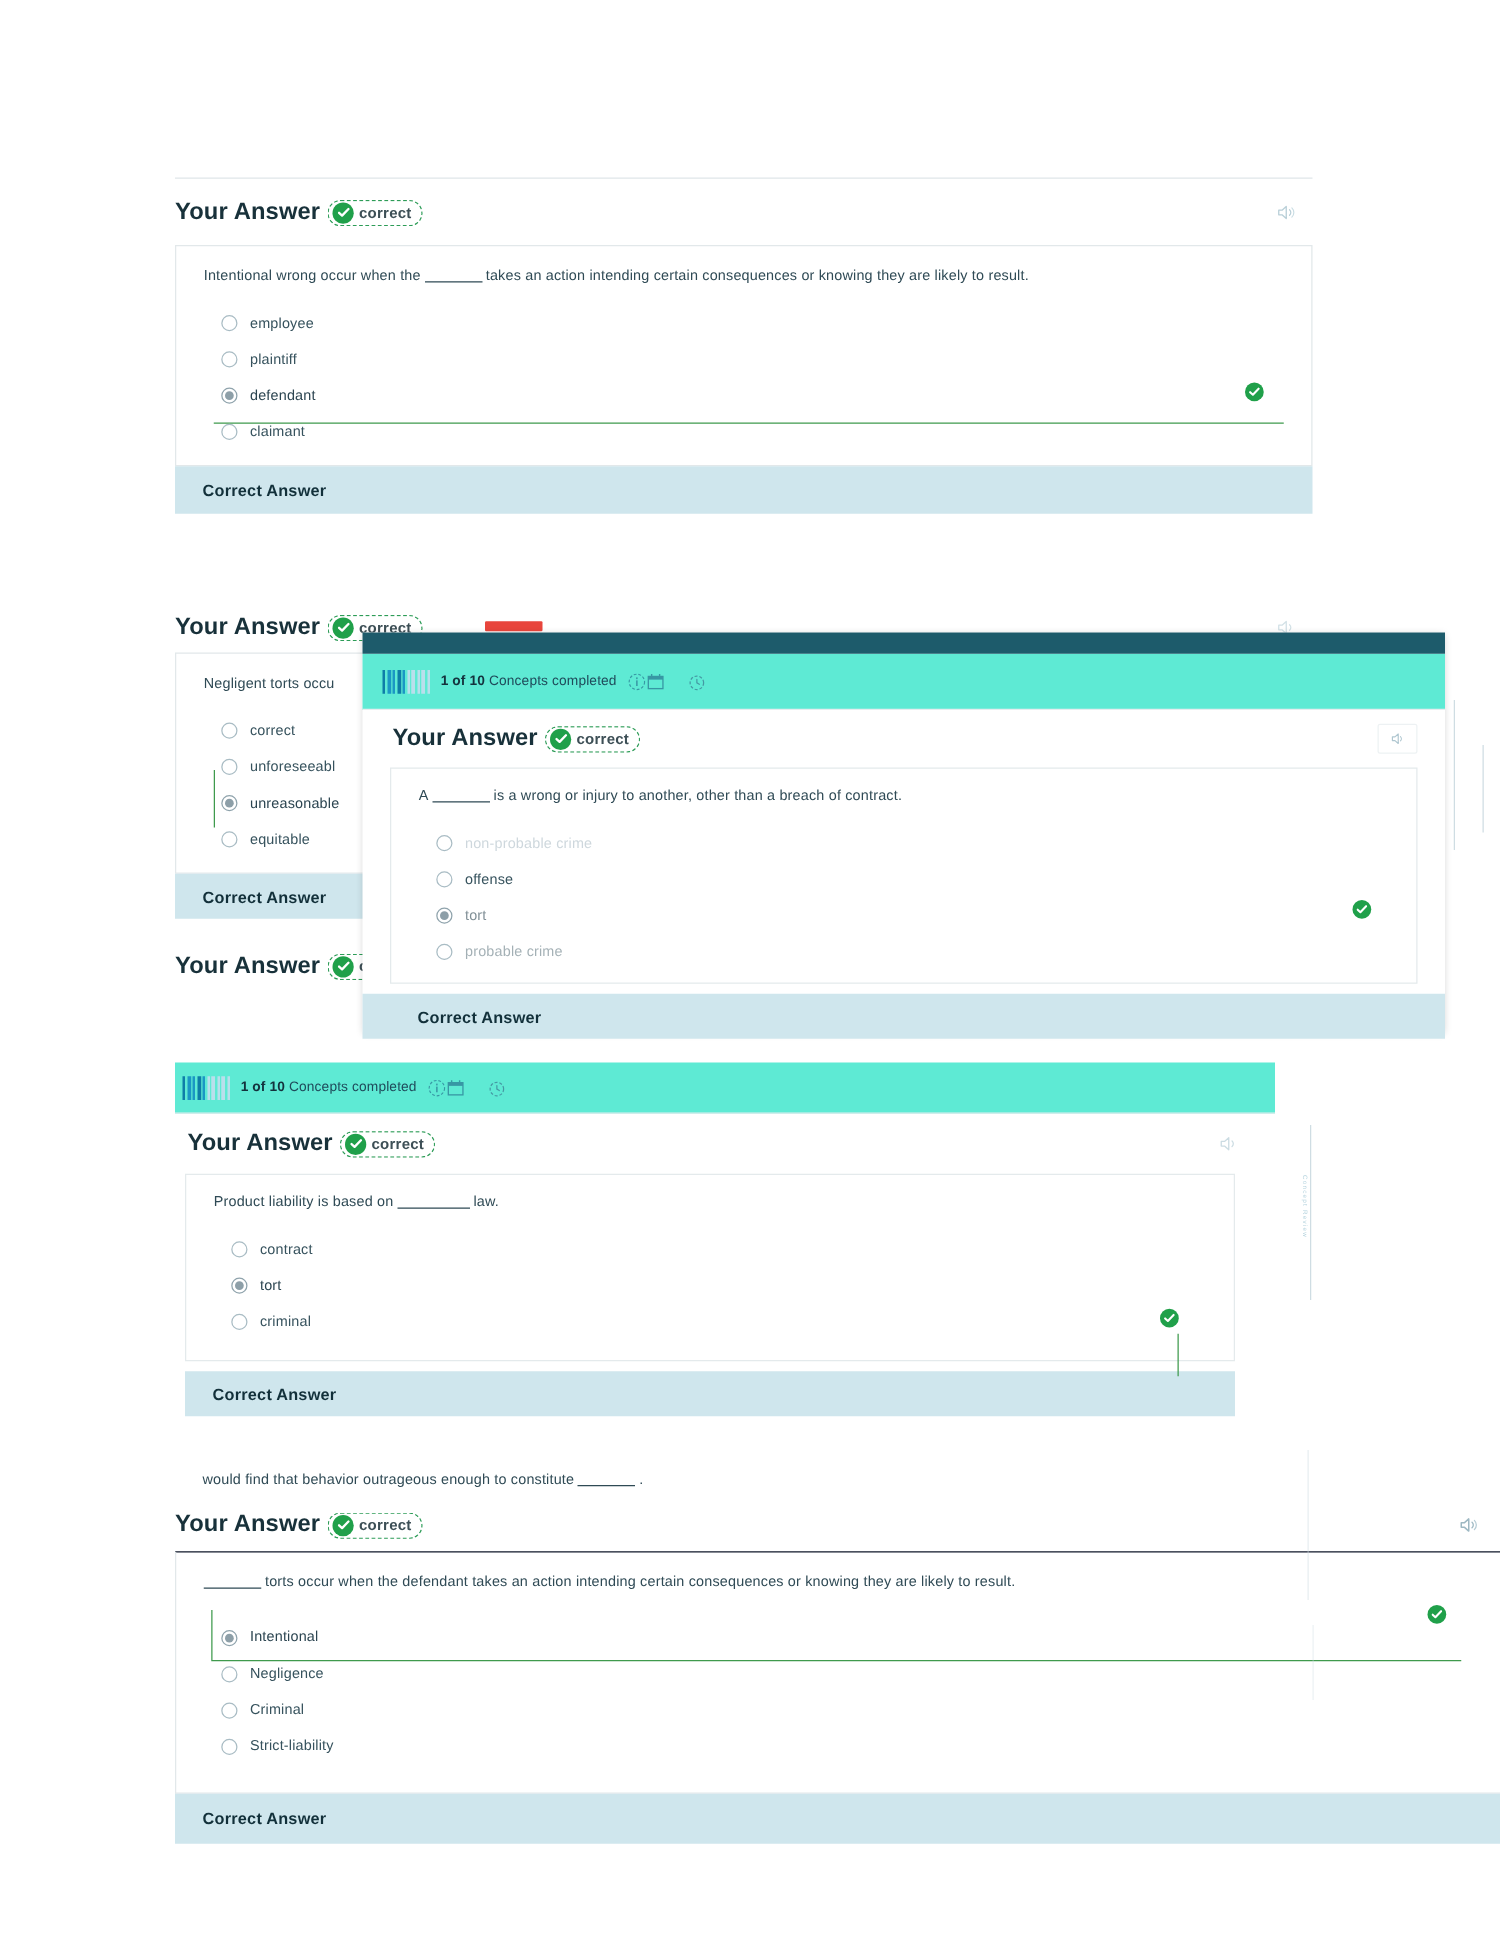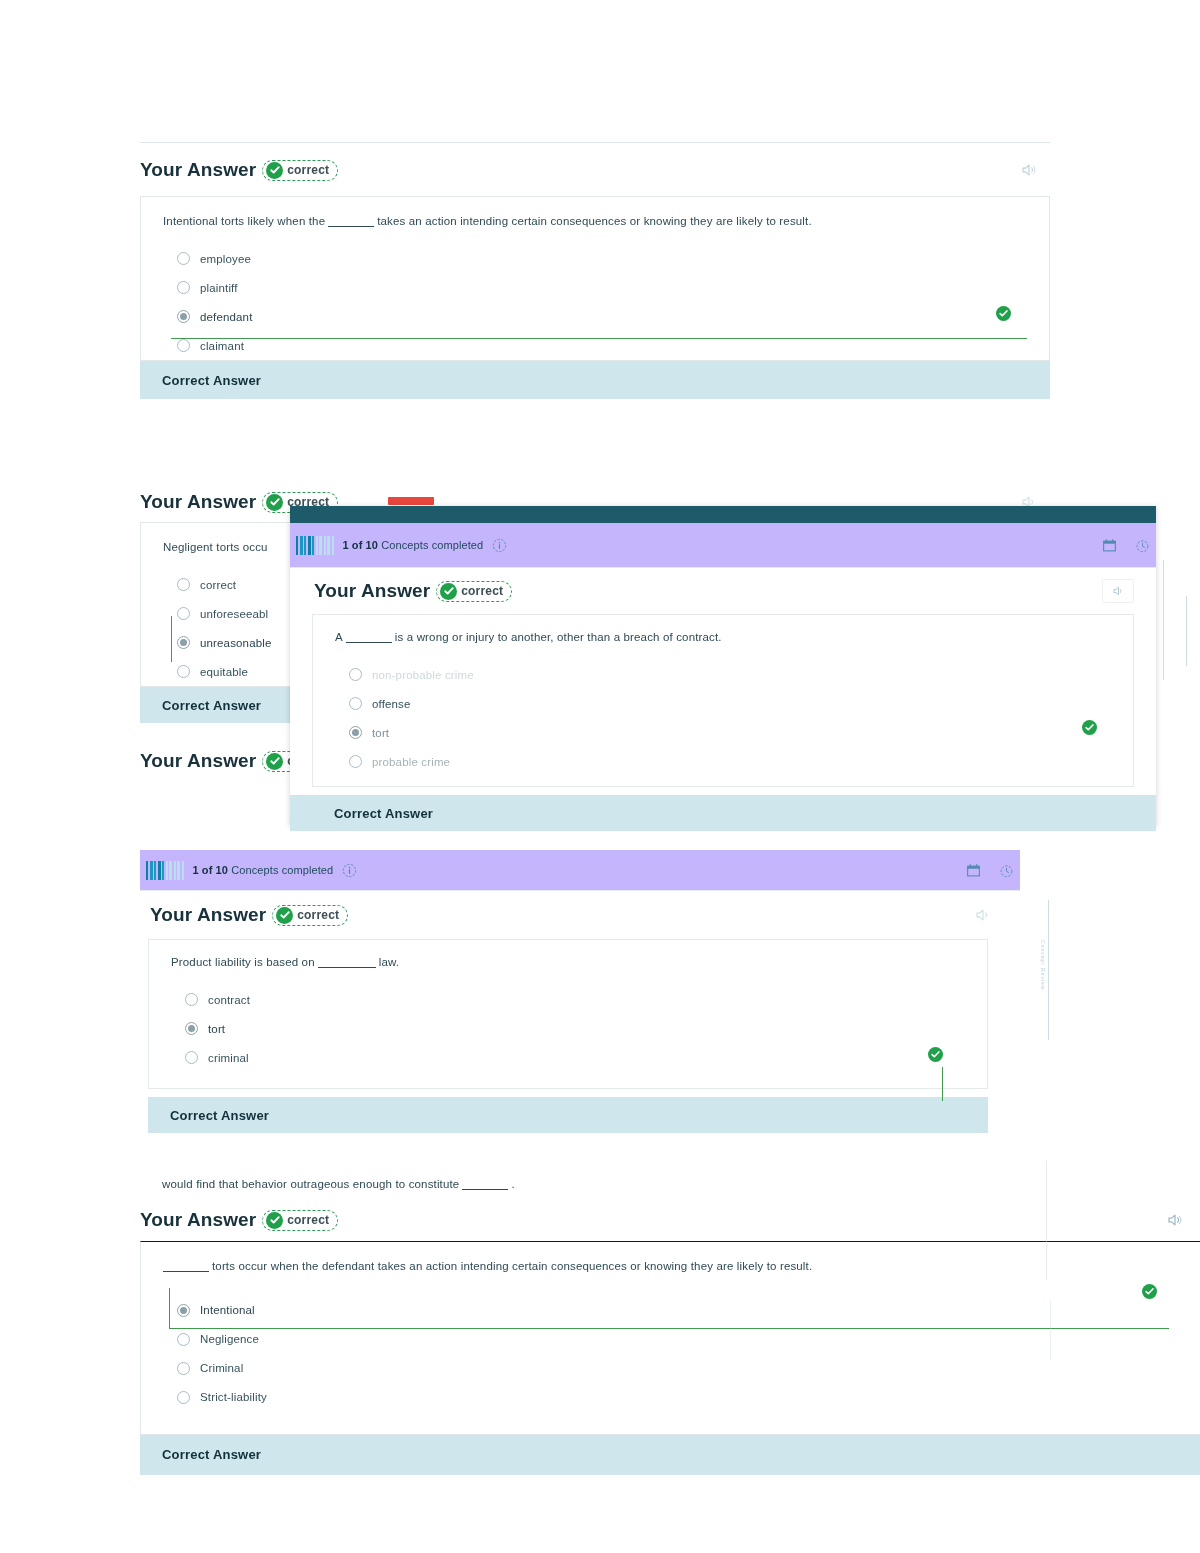--- a/index.html
+++ b/index.html
@@ -42,21 +42,21 @@
 
   .qbox{border:1px solid #e2e8ea;border-top:none;background:#fff;}
   .qtext{
     font-size:11.5px;color:#2f4a55;line-height:1.5;padding:16px 22px 4px 22px;
     letter-spacing:.15px;
   }
   .blank{
     display:inline-block;border-bottom:1.4px solid #2f4a55;
     width:46px;vertical-align:-2px;margin:0 3px;
   }
-  .opts{padding:10px 0 0 0;position:relative;}
+  .opts{padding:10px 0 12px 0;position:relative;}
   .opt{
     display:flex;align-items:center;gap:10px;
     padding:8px 0 8px 36px;font-size:11.5px;color:#36525d;position:relative;
     letter-spacing:.15px;
   }
   .radio{
     width:11px;height:11px;border-radius:50%;border:1.3px solid #a9bcc4;
     flex:0 0 auto;background:#fff;position:relative;
   }
   .radio.sel{border-color:#8fa3ac;background:#fff;}
@@ -73,22 +73,22 @@
   }
   .rightcheck{position:absolute;}
 
   .correct-bar{
     background:#cfe6ed;color:#12303a;font-weight:700;font-size:13px;
     display:flex;align-items:center;padding-left:22px;letter-spacing:.2px;
   }
 
   
   .concepts{
-    display:flex;align-items:center;justify-content:space-between;
-    padding:0 6px;background:#c4b5fd;
+    display:flex;align-items:center;justify-content:flex-start;
+    padding:0 16px;background:#5eead4;
   }
   .concepts-left{display:flex;align-items:center;gap:9px;}
   .barcode{display:flex;align-items:flex-end;gap:1.5px;height:19px;}
   .barcode i{display:block;background:#1b97c4;width:2px;height:100%;border-radius:0;}
   .barcode i.l{width:3px;}
   .barcode i.d{background:#0e7ea8;}
   .barcode i.f{background:#b9dfec;}
   .concepts-txt{font-size:11px;color:#1f4a5a;letter-spacing:.1px;}
   .concepts-txt b{color:#14323d;}
   .iconbtn{width:15px;height:15px;opacity:.75;}
@@ -141,21 +141,21 @@
       <svg viewBox="0 0 24 24">
           <path d="M4 9.5h3.5L12 5.5v13L7.5 14.5H4z" fill="none" stroke="#7fa8b8" stroke-width="1.4" stroke-linejoin="round"></path>
           <path d="M15.5 9a4 4 0 0 1 0 6" fill="none" stroke="#7fa8b8" stroke-width="1.3" stroke-linecap="round"></path>
           <path d="M18 7a7 7 0 0 1 0 10" fill="none" stroke="#9dc0cd" stroke-width="1.2" stroke-linecap="round"></path>
         </svg>
     </div>
   </div>
 
   <div class="qbox" style="border-top:1px solid #e2e8ea;">
     <div class="qtext">
-      <span>Intentional torts likely when the</span><span class="blank"></span><span>takes an action intending certain consequences or knowing they are likely to result.</span>
+      <span>Intentional wrong occur when the</span><span class="blank"></span><span>takes an action intending certain consequences or knowing they are likely to result.</span>
     </div>
     <div class="opts">
       <div class="opt">
         <span class="radio"></span>
         <span class="lbl">employee</span>
       </div>
       <div class="opt">
         <span class="radio"></span>
         <span class="lbl">plaintiff</span>
       </div>

